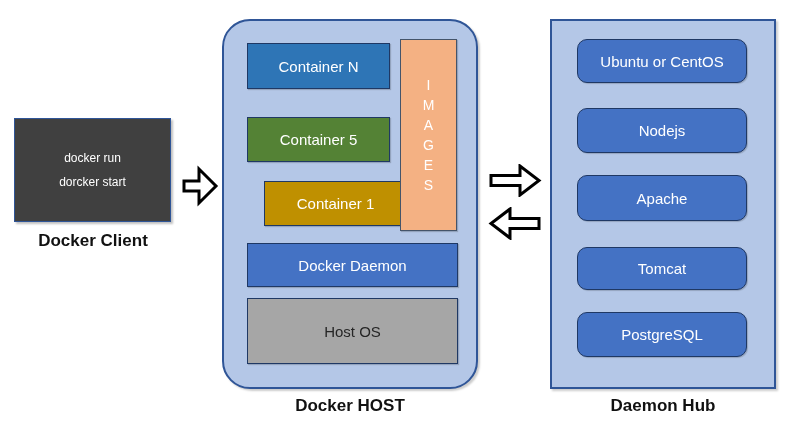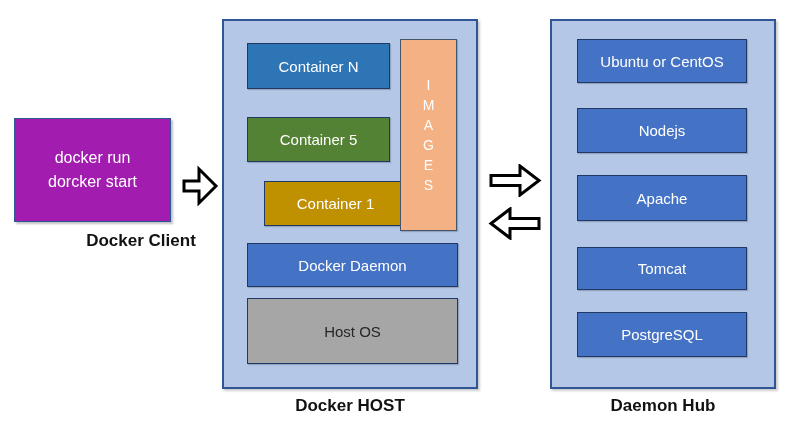--- a/index.html
+++ b/index.html
@@ -8,41 +8,41 @@
     position: relative;
     background: #ffffff;
     font-family: "Liberation Sans", "DejaVu Sans", sans-serif;
     overflow: hidden;
   }
   .abs { position: absolute; }
 
   
   .client-box {
     left: 14px; top: 118px; width: 157px; height: 104px;
-    background: #a21caf;
+    background: #404040;
     border: 1px solid #2f5597;
     box-shadow: 2px 2px 2px rgba(0,0,0,0.25);
     display: flex; flex-direction: column;
     align-items: center; justify-content: center;
-    color: #ffffff; font-size: 16px; line-height: 24px;
+    color: #ffffff; font-size: 12px; line-height: 24px;
     text-align: center;
   }
   .client-label {
     left: 0px; top: 231px; width: 186px;
     text-align: center;
-    font-size: 17px; font-weight: 700; color: #111111; margin-left: 48px;
+    font-size: 17px; font-weight: 700; color: #111111;
   }
 
   
   .panel {
     background: #b4c7e7;
     border: 2px solid #2f5597;
     box-shadow: 2px 2px 2px rgba(0,0,0,0.2);
   }
-  .host-panel { left: 222px; top: 19px; width: 256px; height: 370px; }
+  .host-panel { left: 222px; top: 19px; width: 256px; height: 370px; border-radius: 28px; }
   .hub-panel  { left: 550px; top: 19px; width: 226px; height: 370px; }
 
   .panel-label {
     text-align: center;
     font-size: 17px; font-weight: 700; color: #111111;
   }
   .host-label { left: 222px; top: 396px; width: 256px; }
   .hub-label  { left: 550px; top: 396px; width: 226px; }
 
   
@@ -61,21 +61,21 @@
   .images-box  {
     left: 176px; top: 18px; width: 57px; height: 192px;
     background: #f4b183; border-color: #44546a;
     flex-direction: column; gap: 6px;
     font-size: 14px; line-height: 14px;
   }
   .daemon-box  { left: 23px; top: 222px; width: 211px; height: 44px; background: #4472c4; }
   .hostos-box  { left: 23px; top: 277px; width: 211px; height: 66px; background: #a6a6a6; color: #262626; }
 
   
-  .repo { left: 25px; width: 170px; background: #4472c4; }
+  .repo { left: 25px; width: 170px; background: #4472c4; border-radius: 10px; }
   .repo-0 { top: 18px;  height: 44px; }
   .repo-1 { top: 87px;  height: 45px; }
   .repo-2 { top: 154px; height: 46px; }
   .repo-3 { top: 226px; height: 43px; }
   .repo-4 { top: 291px; height: 45px; }
 
   
   .arrow svg { display: block; }
   .arrow-1 { left: 182px; top: 165px; }
   .arrow-2 { left: 489px; top: 164px; }

